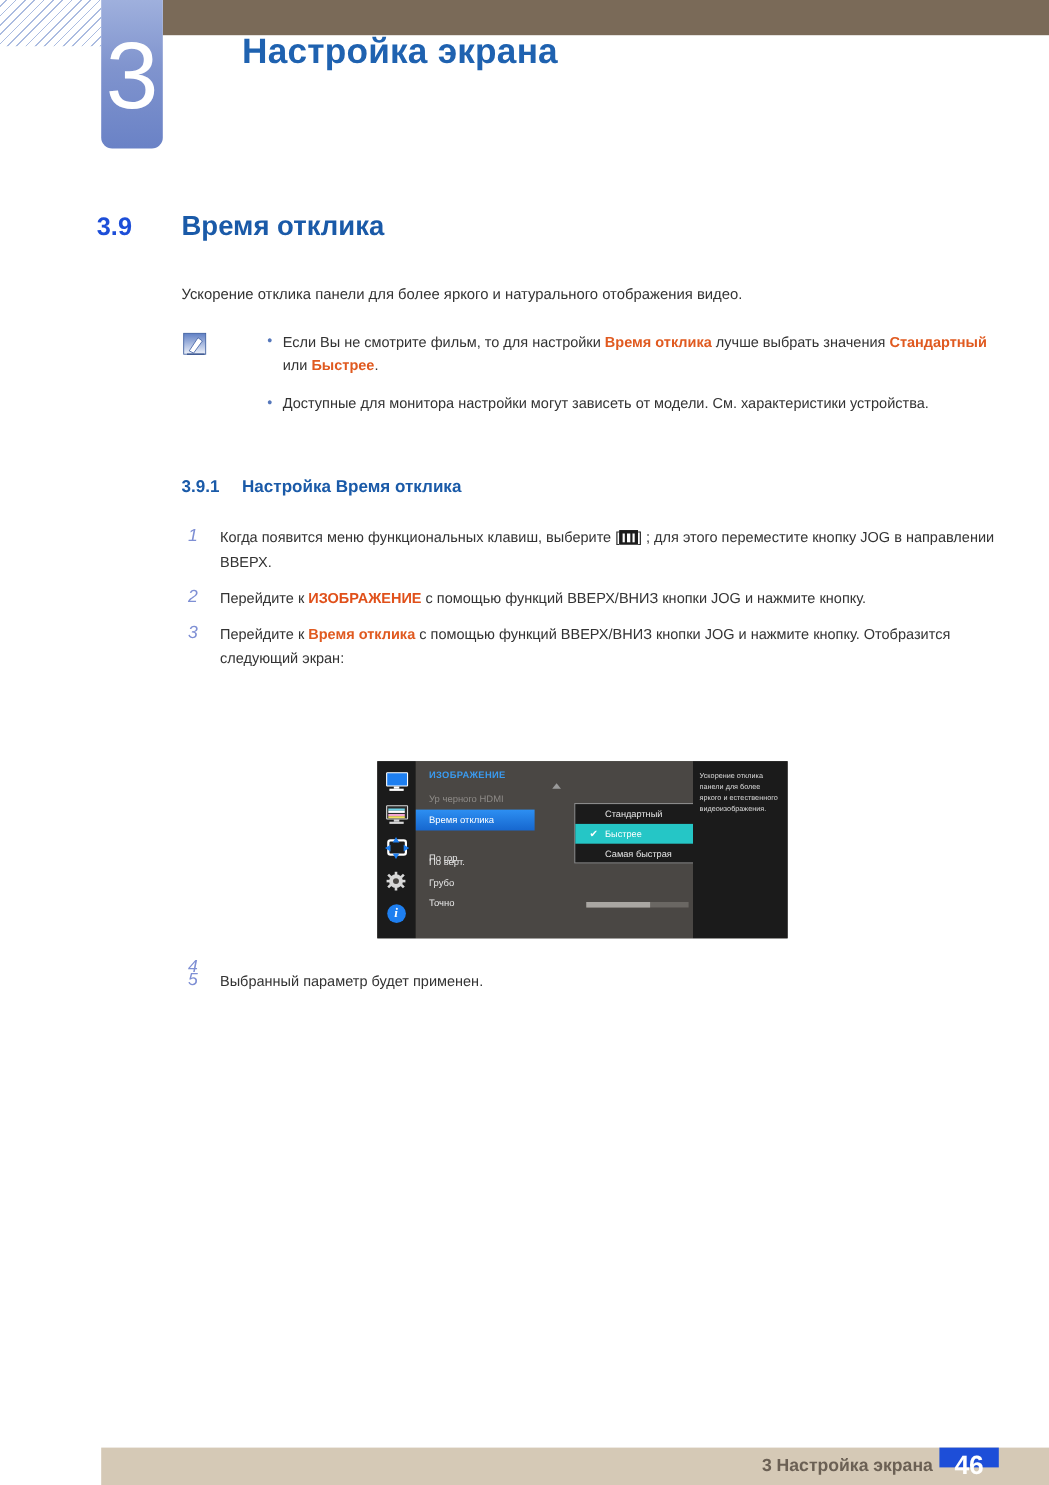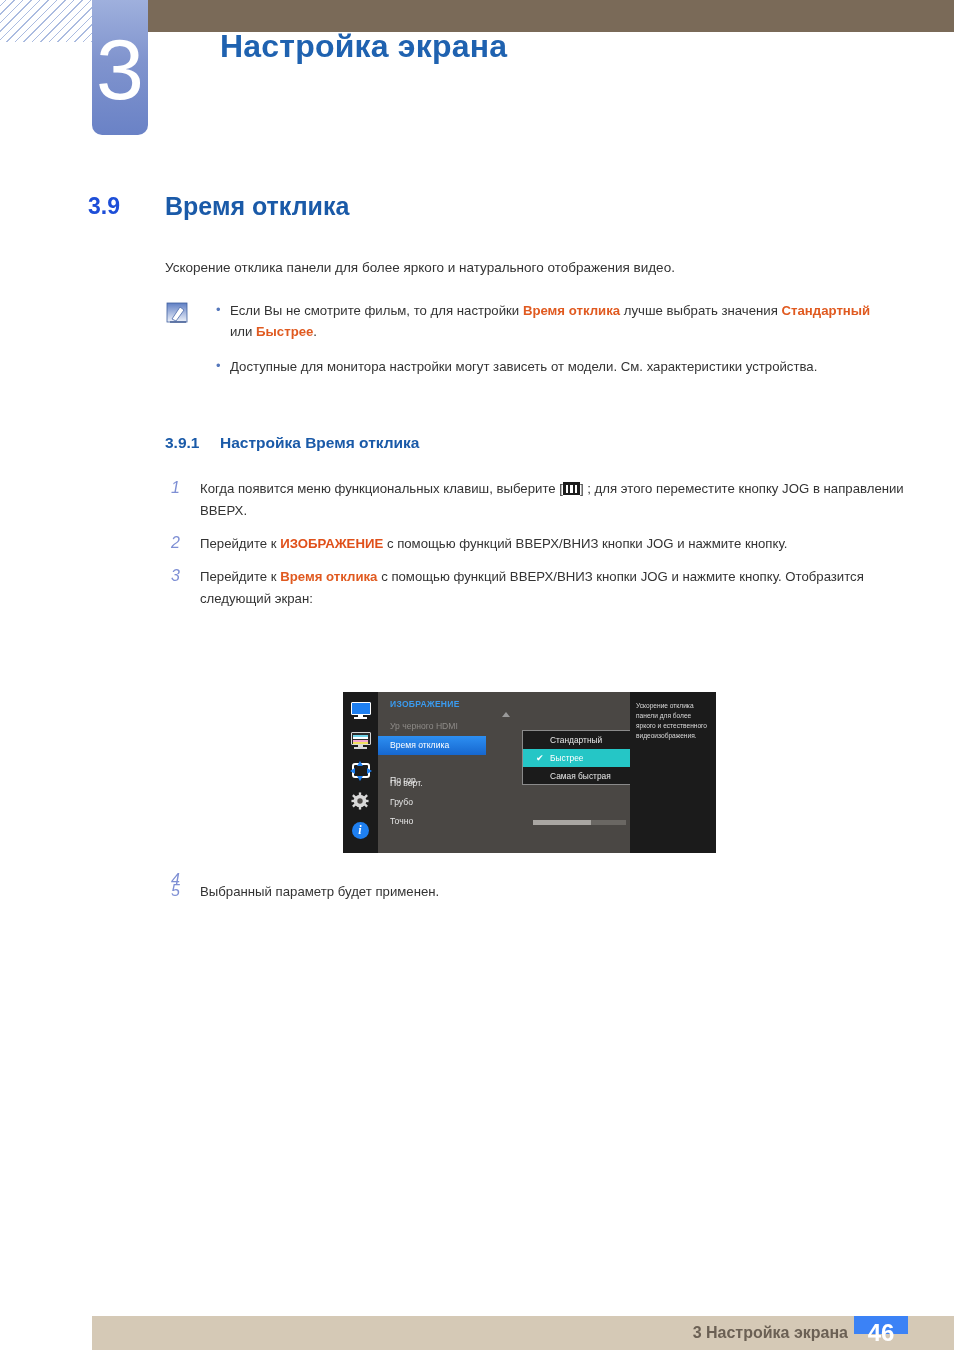--- a/index.html
+++ b/index.html
@@ -53,21 +53,21 @@
   .intro {
     position:absolute; left:165px; top:258px; width:740px;
     color:#333333; font-size:13.5px; line-height:20px;
   }
 
   
   .note-icon {
     position:absolute; left:166px; top:302px; width:24px; height:22px;
   }
   .note-list {
-    position:absolute; left:192px; top:300px; width:700px;
+    position:absolute; left:219px; top:300px; width:700px;
   }
   .note-li {
     position:relative; padding-left:38px; margin-bottom:14px;
     color:#333333; font-size:13.2px; line-height:21px;
   }
   .note-li::before {
     content:"•"; position:absolute; left:24px; top:-1px;
     color:#5577bb; font-size:13px;
   }
   .hl { color:#e05a20; font-weight:700; }
@@ -193,21 +193,21 @@
   .footbar {
     position:absolute; left:92px; top:1316px; width:862px; height:34px;
     background:#d5c9b6;
   }
   .foot-text {
     position:absolute; right:106px; top:1324px;
     color:#6b6054; font-size:16px; font-weight:700;
   }
   .foot-pagebox {
     position:absolute; left:854px; top:1316px; width:54px; height:18px;
-    background:#3b82f6; color:#ffffff;
+    background:#1d4ed8; color:#ffffff;
     font-size:24px; font-weight:700; text-align:center; line-height:34px;
   }
 </style>
 </head>
 <body>
 
 <div class="hatch"></div>
 <div class="brownbar"></div>
 <div class="chapnum-tab"></div>
 <div class="chapnum">3</div>

